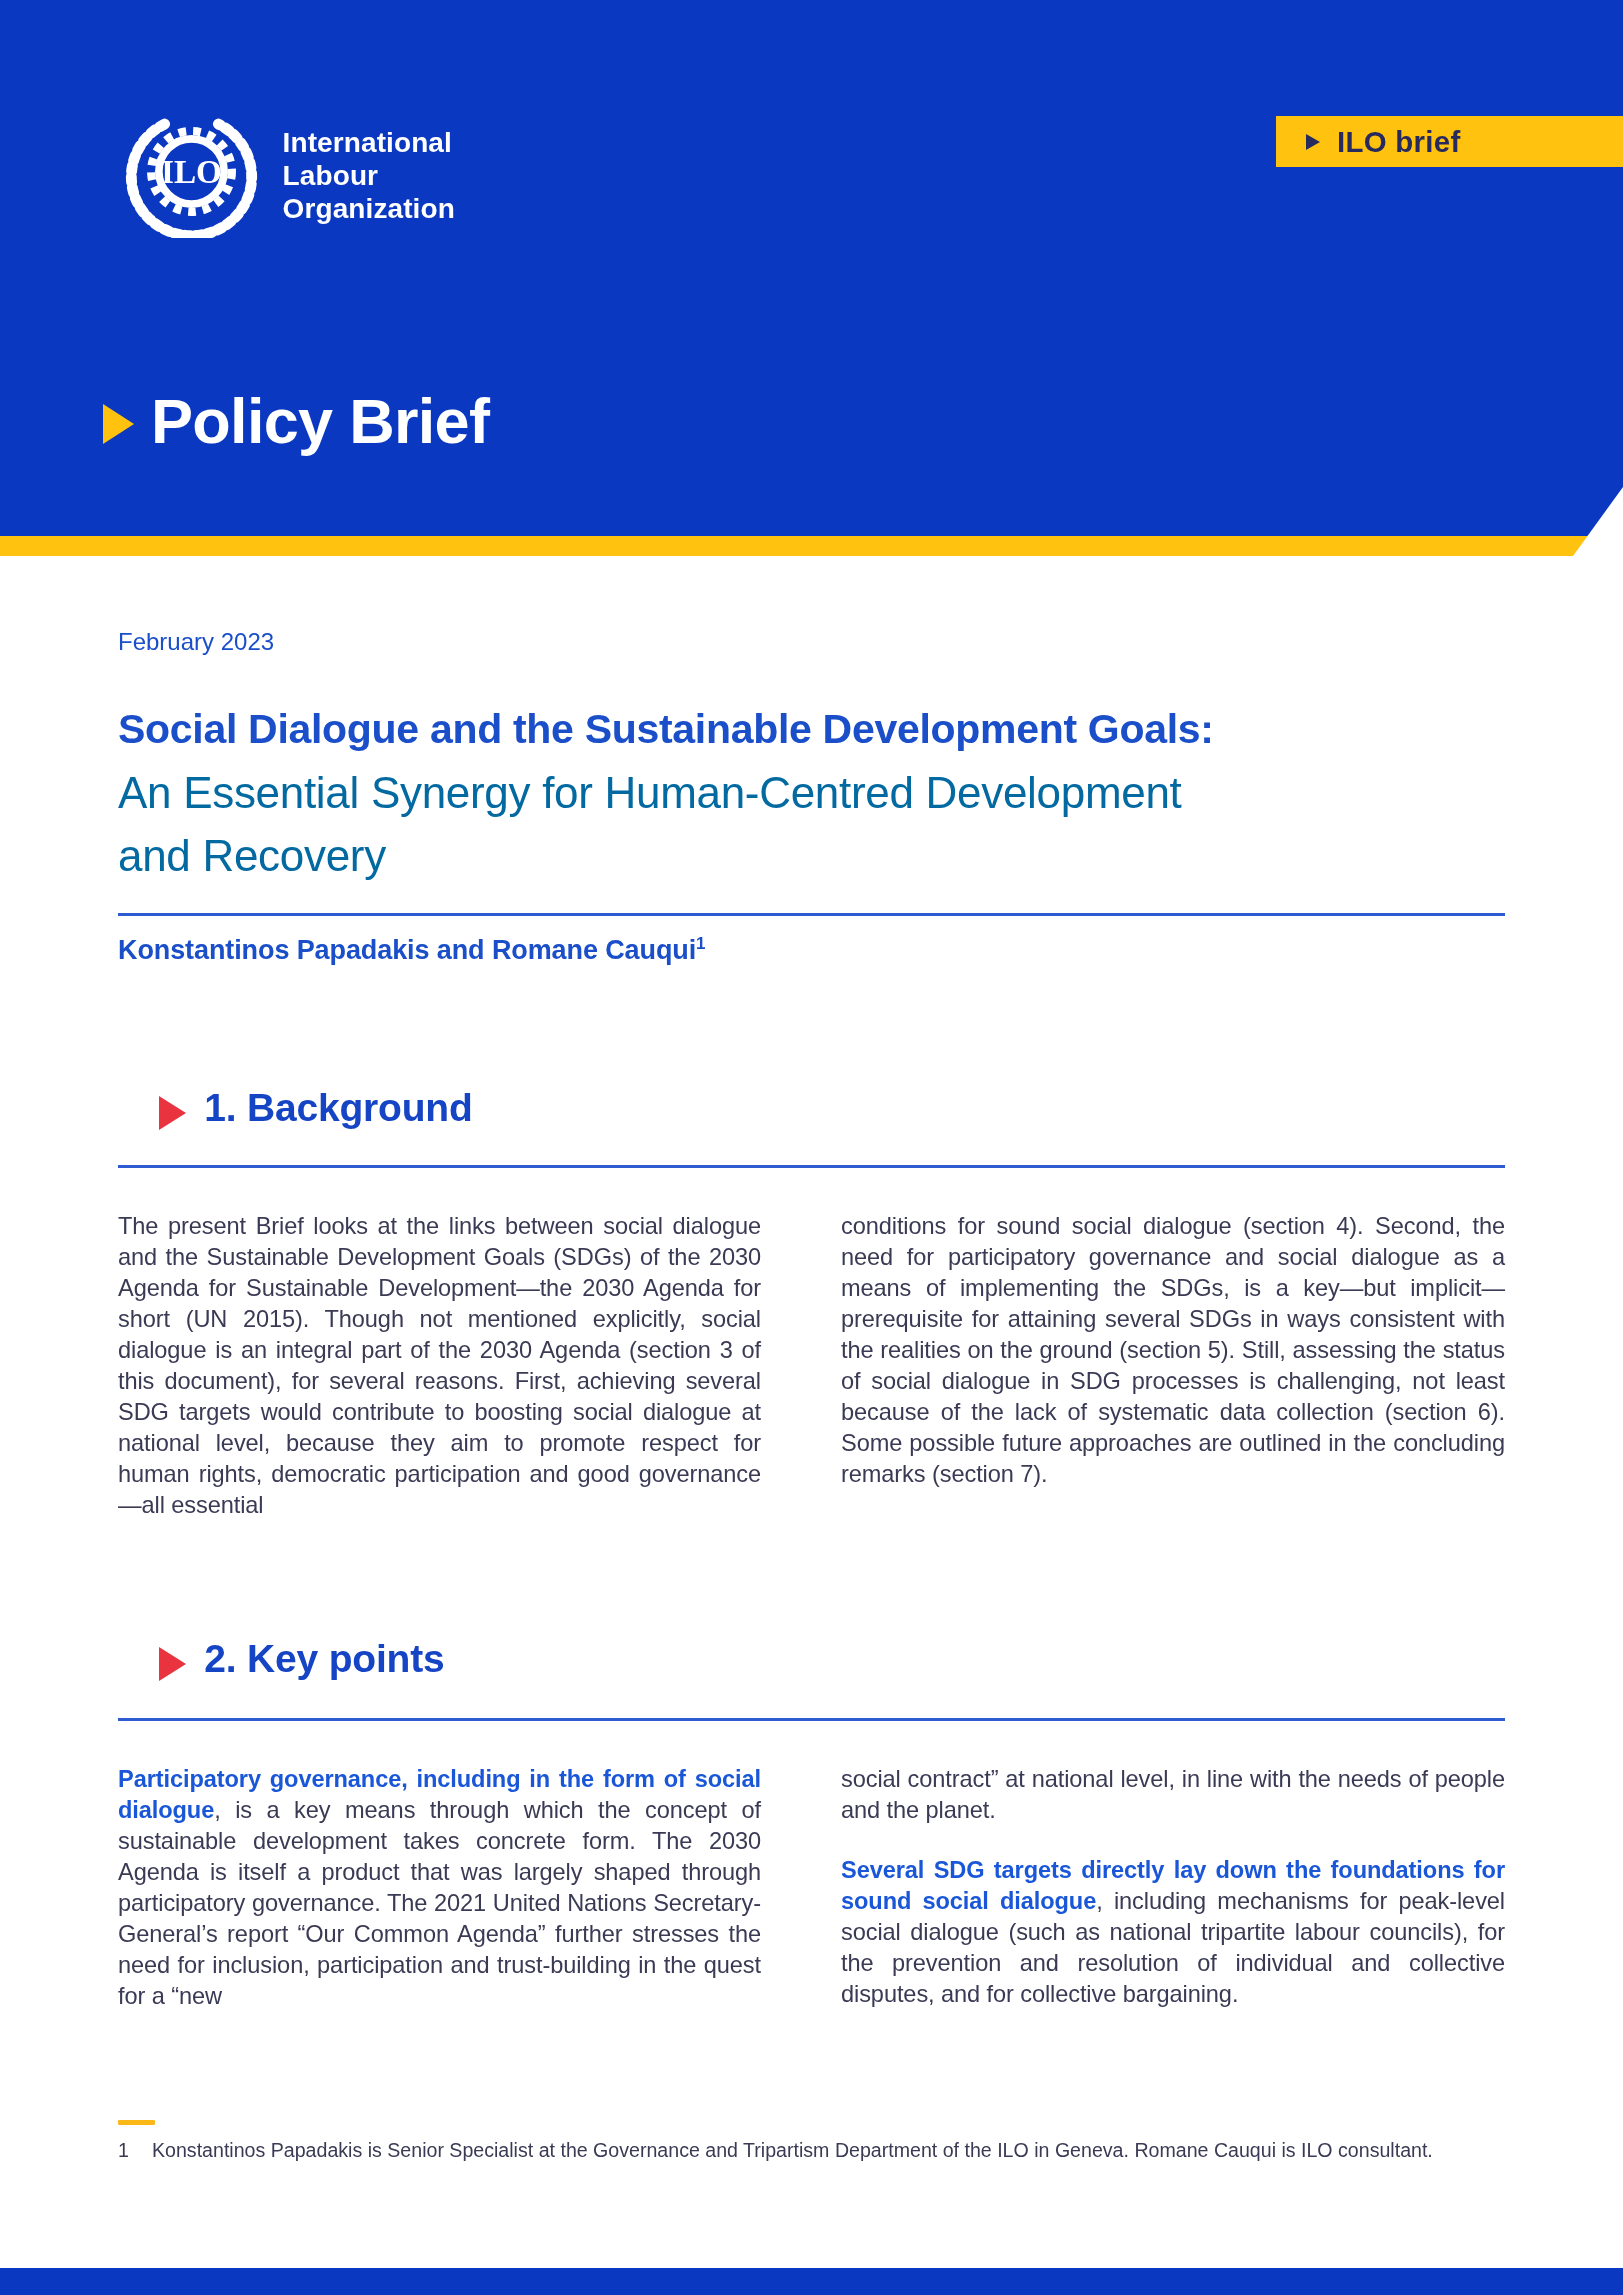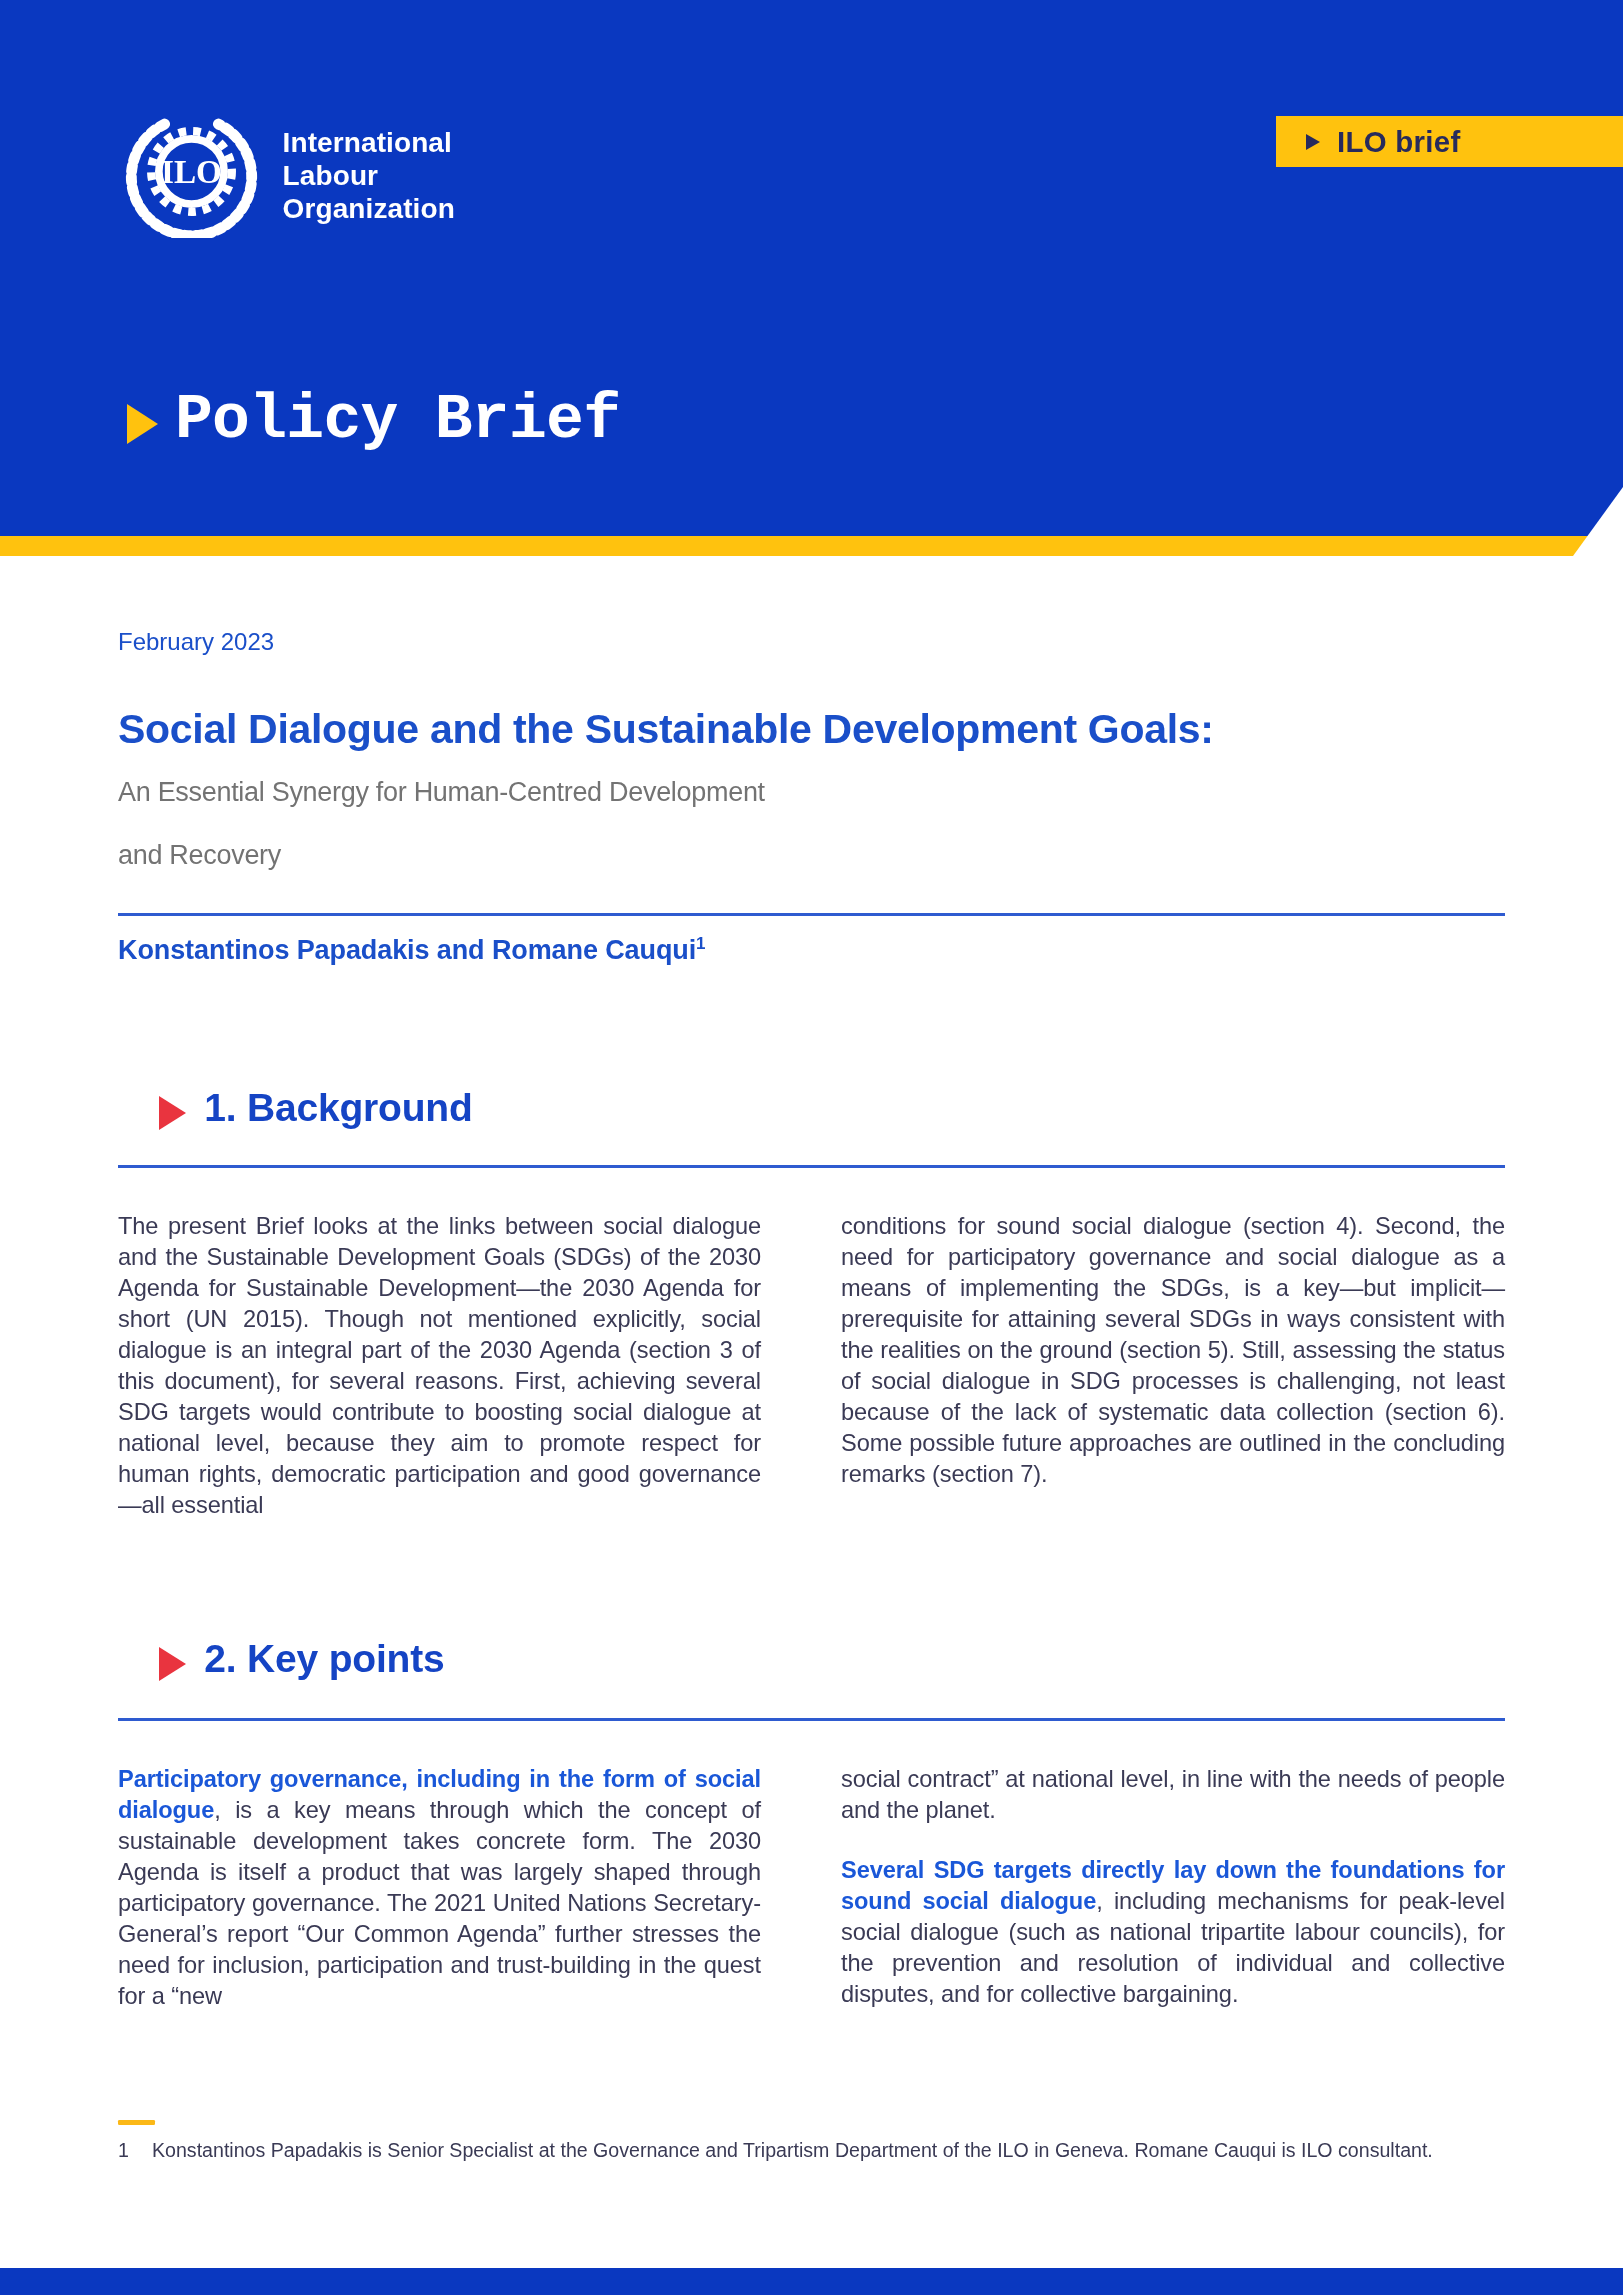--- a/index.html
+++ b/index.html
@@ -51,22 +51,22 @@
     width: 0; height: 0; margin-right: 17px;
     border-left: 14.4px solid #272a5c;
     border-top: 8.5px solid transparent;
     border-bottom: 8.5px solid transparent;
   }
   .badge-label {
     color: #272a5c; font-size: 29.4px; font-weight: 700; letter-spacing: 0.3px;
   }
 
   .policy-row {
-    position: absolute; left: 127px; top: 385px;
-    display: flex; align-items: center; font-family: Liberation Mono, monospace;
+    position: absolute; left: 103px; top: 385px;
+    display: flex; align-items: center;
   }
   .policy-arrow {
     width: 0; height: 0; margin-right: 17px; margin-top: 5.2px;
     border-left: 31px solid #ffc20e;
     border-top: 20px solid transparent;
     border-bottom: 20px solid transparent;
   }
   .policy-title {
     margin: 0; color: #ffffff;
     font-size: 63px; font-weight: 700; letter-spacing: -0.7px;
@@ -77,21 +77,21 @@
   .date {
     position: absolute; left: 118px; top: 628px;
     color: #1a4fc9; font-size: 24px; font-weight: 400;
   }
   .doc-title { position: absolute; left: 118px; top: 698px; width: 1400px; }
   .doc-title .t1 {
     color: #1a4fc9; font-size: 41px; font-weight: 700;
     line-height: 63px; letter-spacing: -0.3px; white-space: nowrap;
   }
   .doc-title .t2 {
-    color: #737373; font-size: 27px; font-weight: 400;
+    color: #0369a1; font-size: 44px; font-weight: 400;
     line-height: 63px; letter-spacing: -0.3px; white-space: nowrap;
   }
 
   .rule { position: absolute; left: 118px; width: 1387px; height: 2.6px; background: #2e5bd0; }
   .rule-1 { top: 913px; }
   .rule-2 { top: 1165px; }
   .rule-3 { top: 1718px; }
 
   .authors {
     position: absolute; left: 118px; top: 934px;

